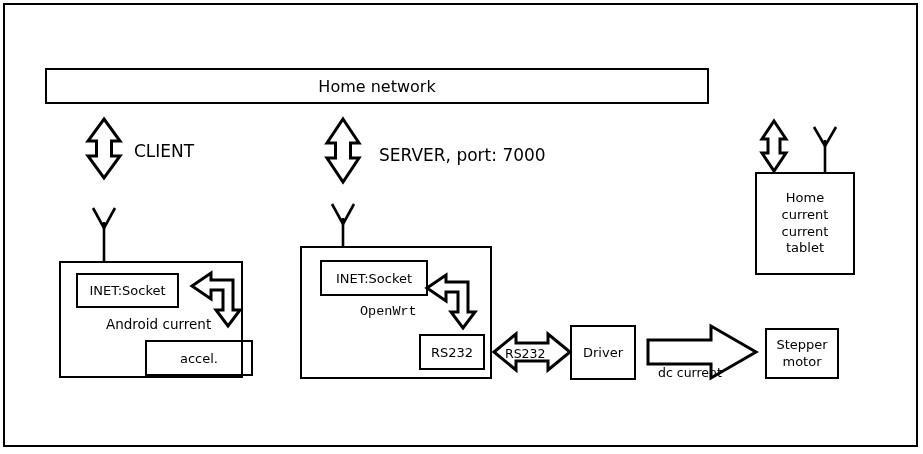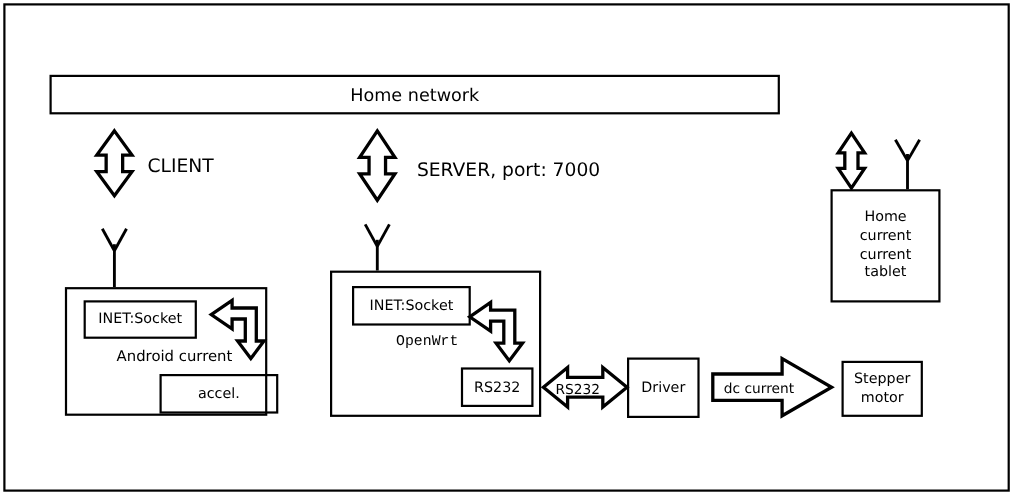--- a/index.html
+++ b/index.html
@@ -142,21 +142,21 @@
     height: 454px;
     pointer-events: none;
   }
   .arrow-text {
     position: absolute;
     font-size: 12.5px;
     color: #000;
     white-space: nowrap;
   }
   .rs232-arrow-label { left: 505px; top: 346px; }
-  .dccurrent-label { left: 658px; top: 345px; }
+  .dccurrent-label { left: 658px; top: 365px; }
 </style>
 </head>
 <body>
 
 <div id="canvas">
 
   <div class="outer-frame"></div>
 
   <div class="box home-network-bar">
     <span>Home network</span>

